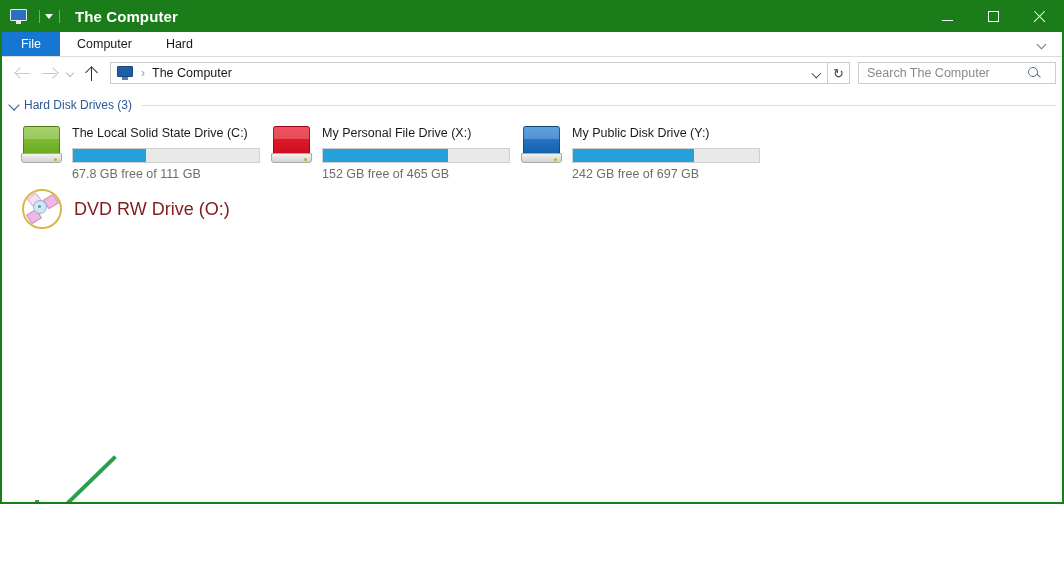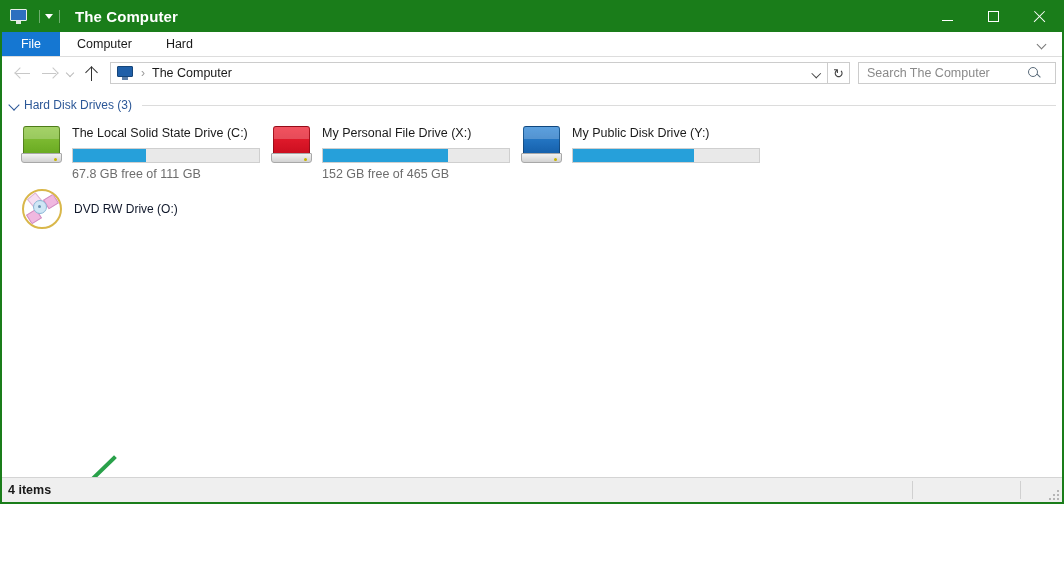--- a/index.html
+++ b/index.html
@@ -505,22 +505,22 @@
   }
   .dvd-hub::after {
     content: "";
     position: absolute;
     left: 4px; top: 4px;
     width: 3px; height: 3px;
     border-radius: 50%;
     background: #6a93b3;
   }
   .dvd-label {
-    font-size: 12px;
-    color: #0f172a;
+    font-size: 18px;
+    color: #7f1d1d;
     white-space: nowrap;
   }
 
   
   .annotation {
     position: absolute;
     left: 14px;
     top: 356px;
     width: 130px;
     height: 110px;
@@ -678,20 +678,21 @@
           <div class="drive-body" style="background:linear-gradient(#2f86d6,#1661ac);"></div>
           <div class="drive-base">
               <span class="drive-led"></span>
             </div>
         </div>
         <div class="tile-info">
           <div class="tile-name">My Public Disk Drive (Y:)</div>
           <div class="bar-track">
             <div class="bar-fill" style="width:65%;"></div>
           </div>
+          <div class="tile-sub">242 GB free of 697 GB</div>
         </div>
       </div>
 
     </div>
 
 
     <div class="tiles" style="padding-top:4px;">
       <div class="tile-dvd">
         <div class="dvd-icon">
           <div class="dvd-ring">
@@ -706,27 +707,14 @@
     </div>
 
     <svg class="annotation" viewBox="0 0 130 110">
       <line x1="98" y1="13" x2="23" y2="86" stroke="#29a14a" stroke-width="4" stroke-linecap="square"></line>
       <line x1="21" y1="86" x2="21" y2="57" stroke="#29a14a" stroke-width="4" stroke-linecap="square"></line>
       <line x1="19" y1="86" x2="51" y2="86" stroke="#29a14a" stroke-width="4" stroke-linecap="square"></line>
     </svg>
 
   </div>
 
-  <div class="statusbar">
-    <span class="status-text">4 items</span>
-    <span class="status-div" style="left:910px;"></span>
-    <span class="status-div" style="left:1018px;"></span>
-    <span class="grip">
-      <i style="right:0px;  bottom:0px;"></i>
-      <i style="right:4px;  bottom:0px;"></i>
-      <i style="right:8px;  bottom:0px;"></i>
-      <i style="right:0px;  bottom:4px;"></i>
-      <i style="right:4px;  bottom:4px;"></i>
-      <i style="right:0px;  bottom:8px;"></i>
-    </span>
-  </div>
 
 </div>
 
 </body></html>

